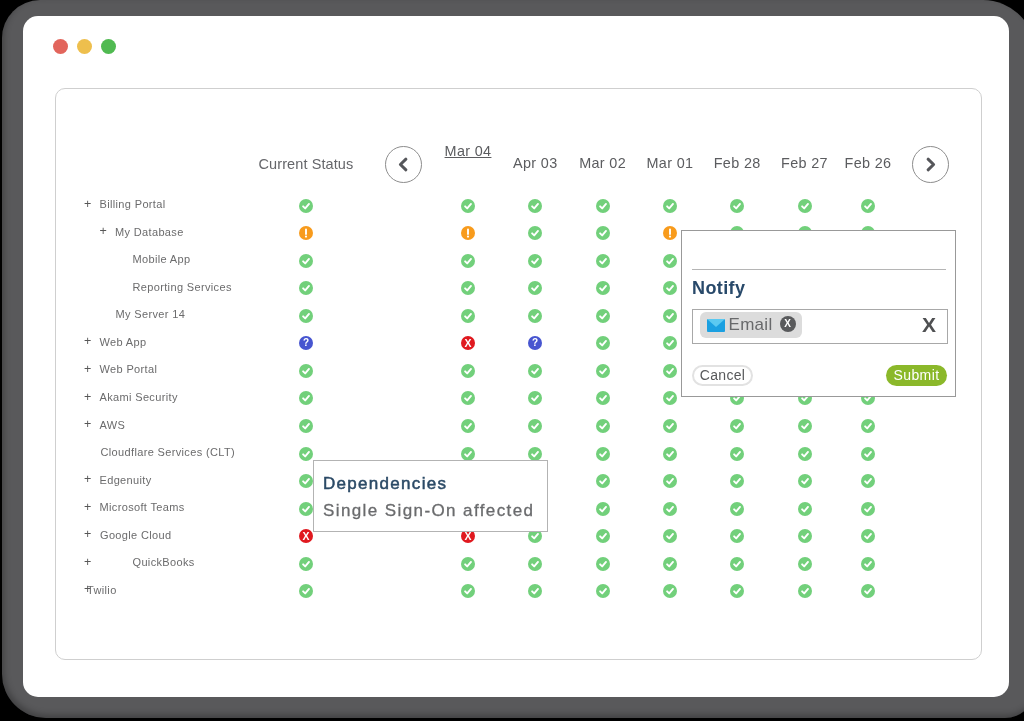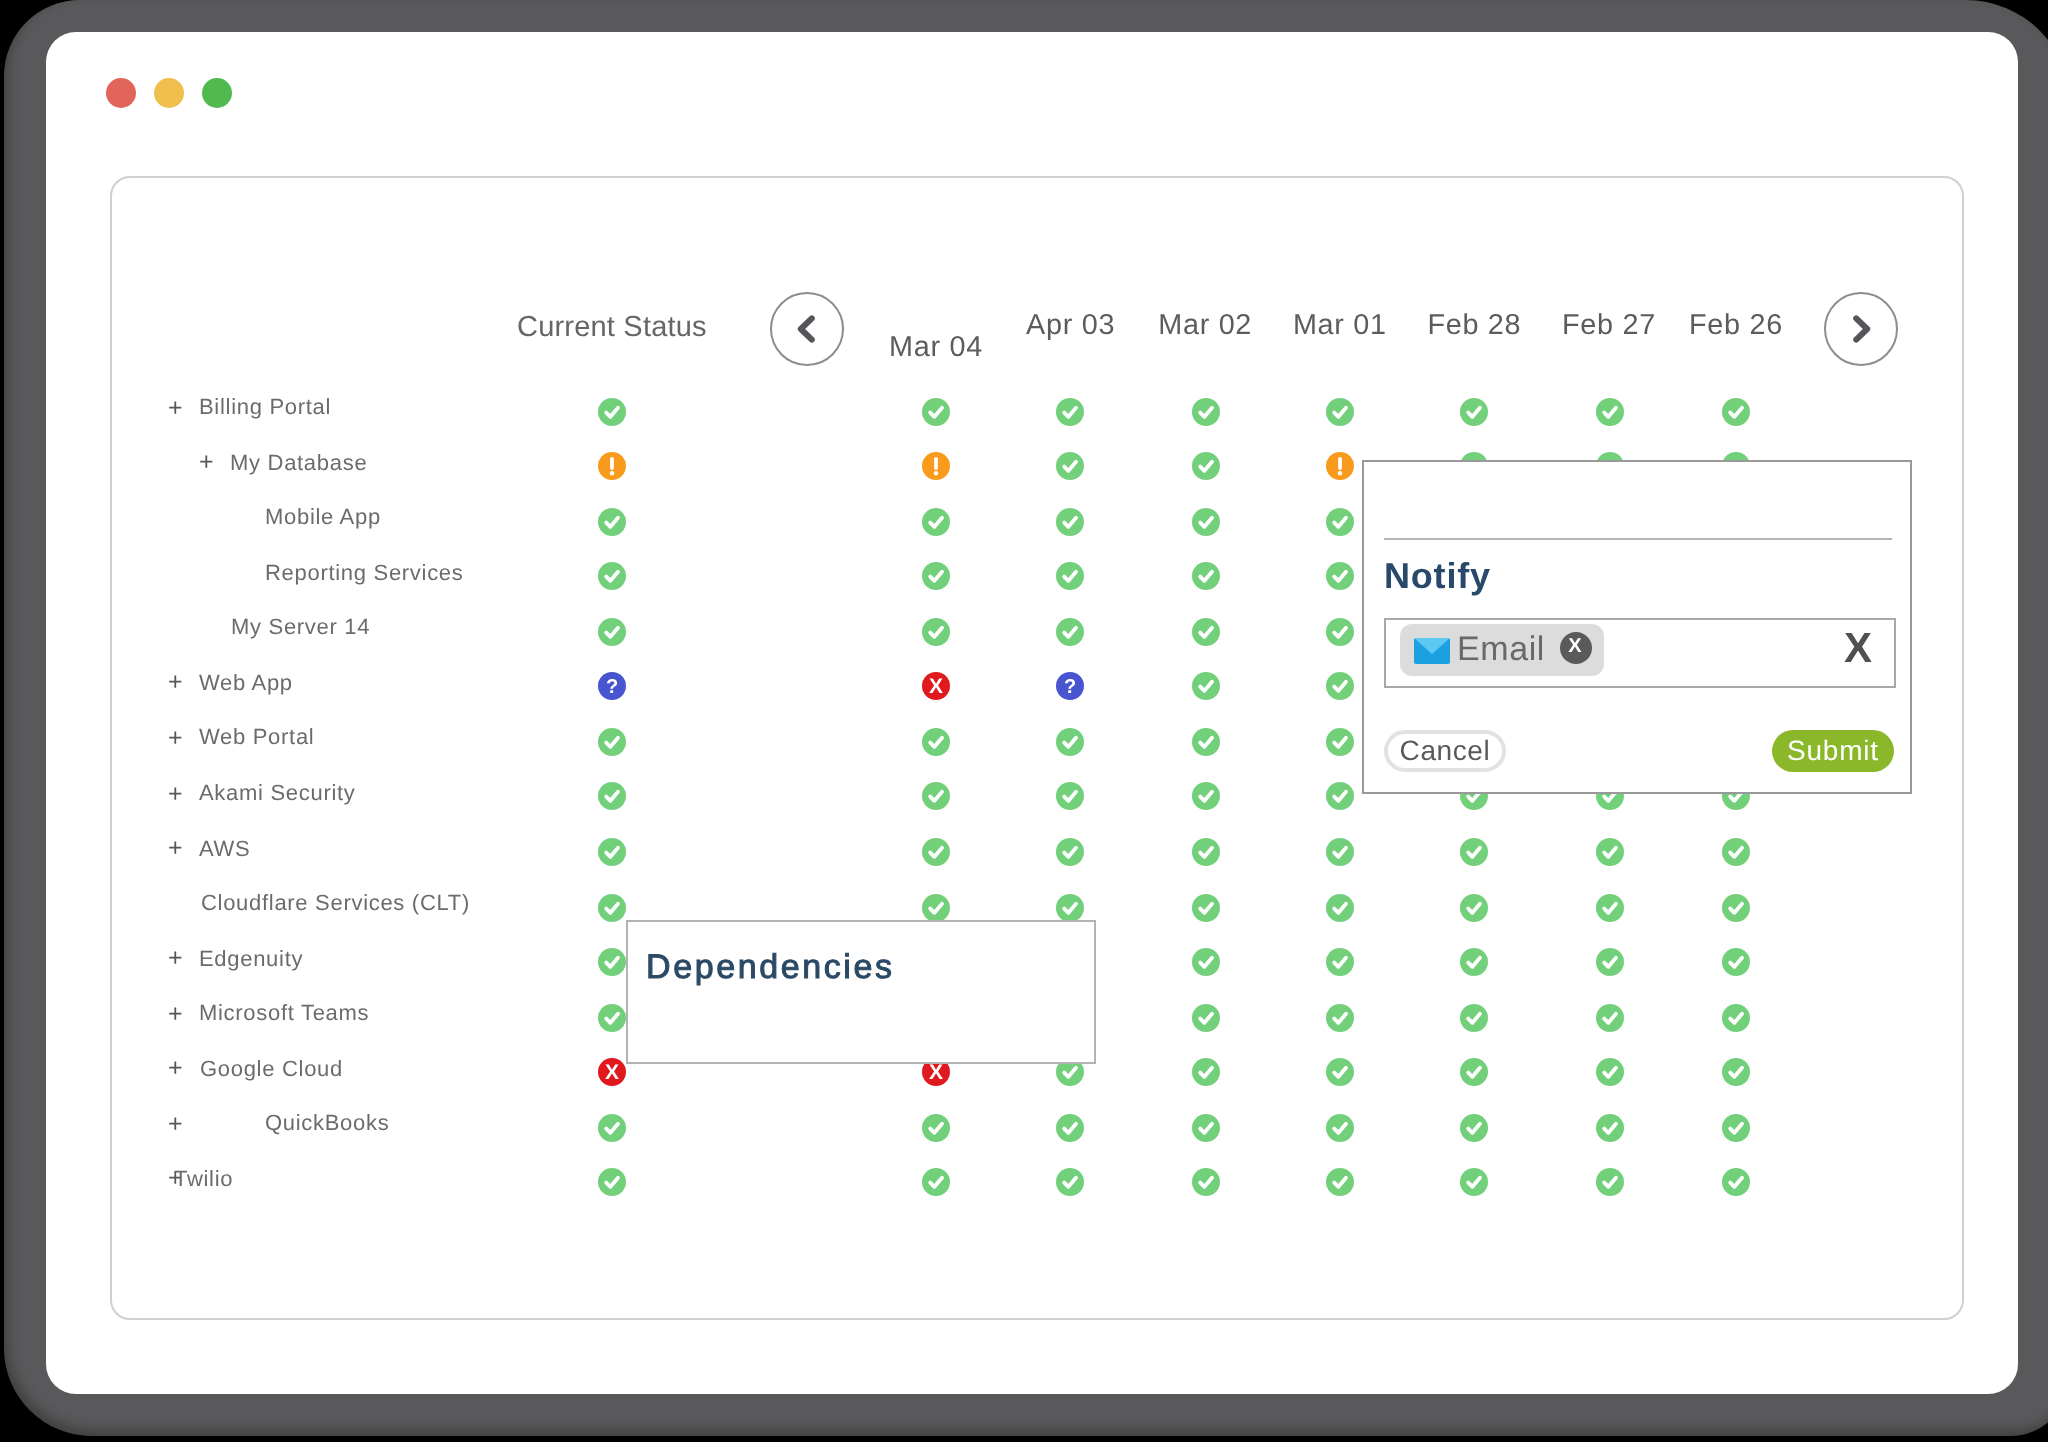--- a/index.html
+++ b/index.html
@@ -40,21 +40,21 @@
 </style></head><body>
 <div id="win" class="abs">
 <div id="screen" class="abs"></div>
 </div>
 <div id="content" class="abs" style="left:0;top:0;width:1024px;height:721px;">
 <div class="abs dot" style="left:52.5px;background:#e2655c;"></div>
 <div class="abs dot" style="left:76.5px;background:#eebf4d;"></div>
 <div class="abs dot" style="left:100.5px;background:#50ba51;"></div>
 <div id="panel" class="abs"></div>
 <div class="abs hdr" style="left:258.5px;top:156.2px;">Current Status</div>
-<div class="abs date" style="left:468px;top:166px;transform:translateX(-50%);">Mar 04</div>
+<div class="abs date" style="left:468px;top:143px;transform:translateX(-50%);text-decoration:underline;">Mar 04</div>
 <div class="abs date" style="left:535.3px;top:155.2px;transform:translateX(-50%);">Apr 03</div>
 <div class="abs date" style="left:602.6px;top:155.2px;transform:translateX(-50%);">Mar 02</div>
 <div class="abs date" style="left:669.9px;top:155.2px;transform:translateX(-50%);">Mar 01</div>
 <div class="abs date" style="left:737.2px;top:155.2px;transform:translateX(-50%);">Feb 28</div>
 <div class="abs date" style="left:804.5px;top:155.2px;transform:translateX(-50%);">Feb 27</div>
 <div class="abs date" style="left:868px;top:155.2px;transform:translateX(-50%);text-align:center;">Feb 26</div>
 <div class="abs nav" style="left:385.4px;top:145.7px;">
       <svg width="35" height="35" viewBox="0 0 35 35">
         <path d="M19.9 12.2 L14.4 17.5 L19.9 22.8" stroke="#55565a" stroke-width="3" fill="none" stroke-linecap="round" stroke-linejoin="round"></path>
       </svg>
@@ -568,20 +568,21 @@
 <div class="abs ic" style="left:797.5px;top:584.3px;"><svg width="14" height="14" viewBox="0 0 14 14">
         <circle cx="7" cy="7" r="7" fill="#72d07b"></circle>
         <path d="M4.1 7.3 L6.2 9.4 L10 4.9" stroke="#fff" stroke-width="1.9" fill="none" stroke-linecap="round" stroke-linejoin="round"></path>
       </svg></div>
 <div class="abs ic" style="left:861px;top:584.3px;"><svg width="14" height="14" viewBox="0 0 14 14">
         <circle cx="7" cy="7" r="7" fill="#72d07b"></circle>
         <path d="M4.1 7.3 L6.2 9.4 L10 4.9" stroke="#fff" stroke-width="1.9" fill="none" stroke-linecap="round" stroke-linejoin="round"></path>
       </svg></div>
 <div id="tooltip" class="abs">
 <div id="dep" class="abs">Dependencies</div>
+<div id="sso" class="abs">Single Sign-On affected</div>
 </div>
 <div id="popup" class="abs">
 <div id="phr" class="abs"></div>
 <div id="notify" class="abs">Notify</div>
 <div id="pinput" class="abs">
   <div id="chip" class="abs">
           <svg class="env" width="18" height="13" viewBox="0 0 18 13">
             <rect x="0" y="0" width="18" height="13" rx="1" fill="#1ba0e1"></rect>
             <path d="M0 0 L9 8 L18 0 Z" fill="#5bc9f1"></path>
           </svg>

